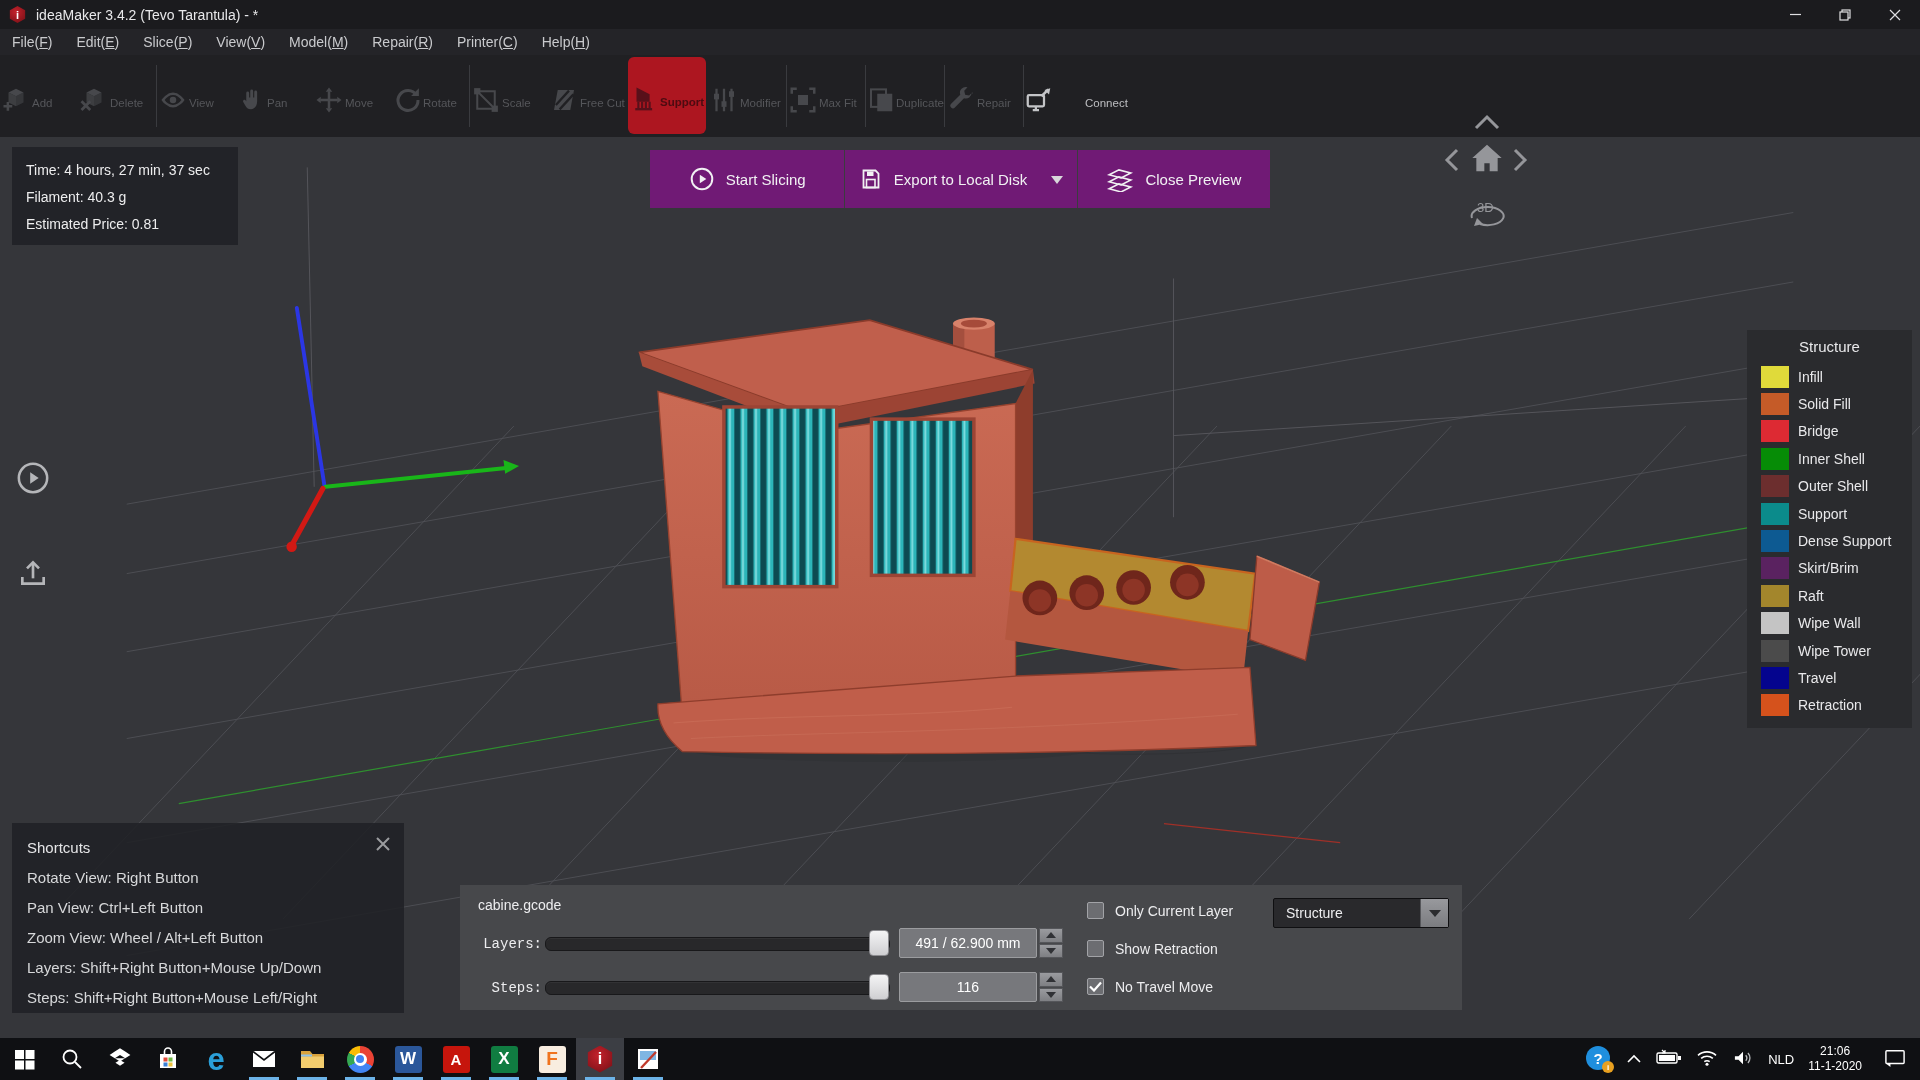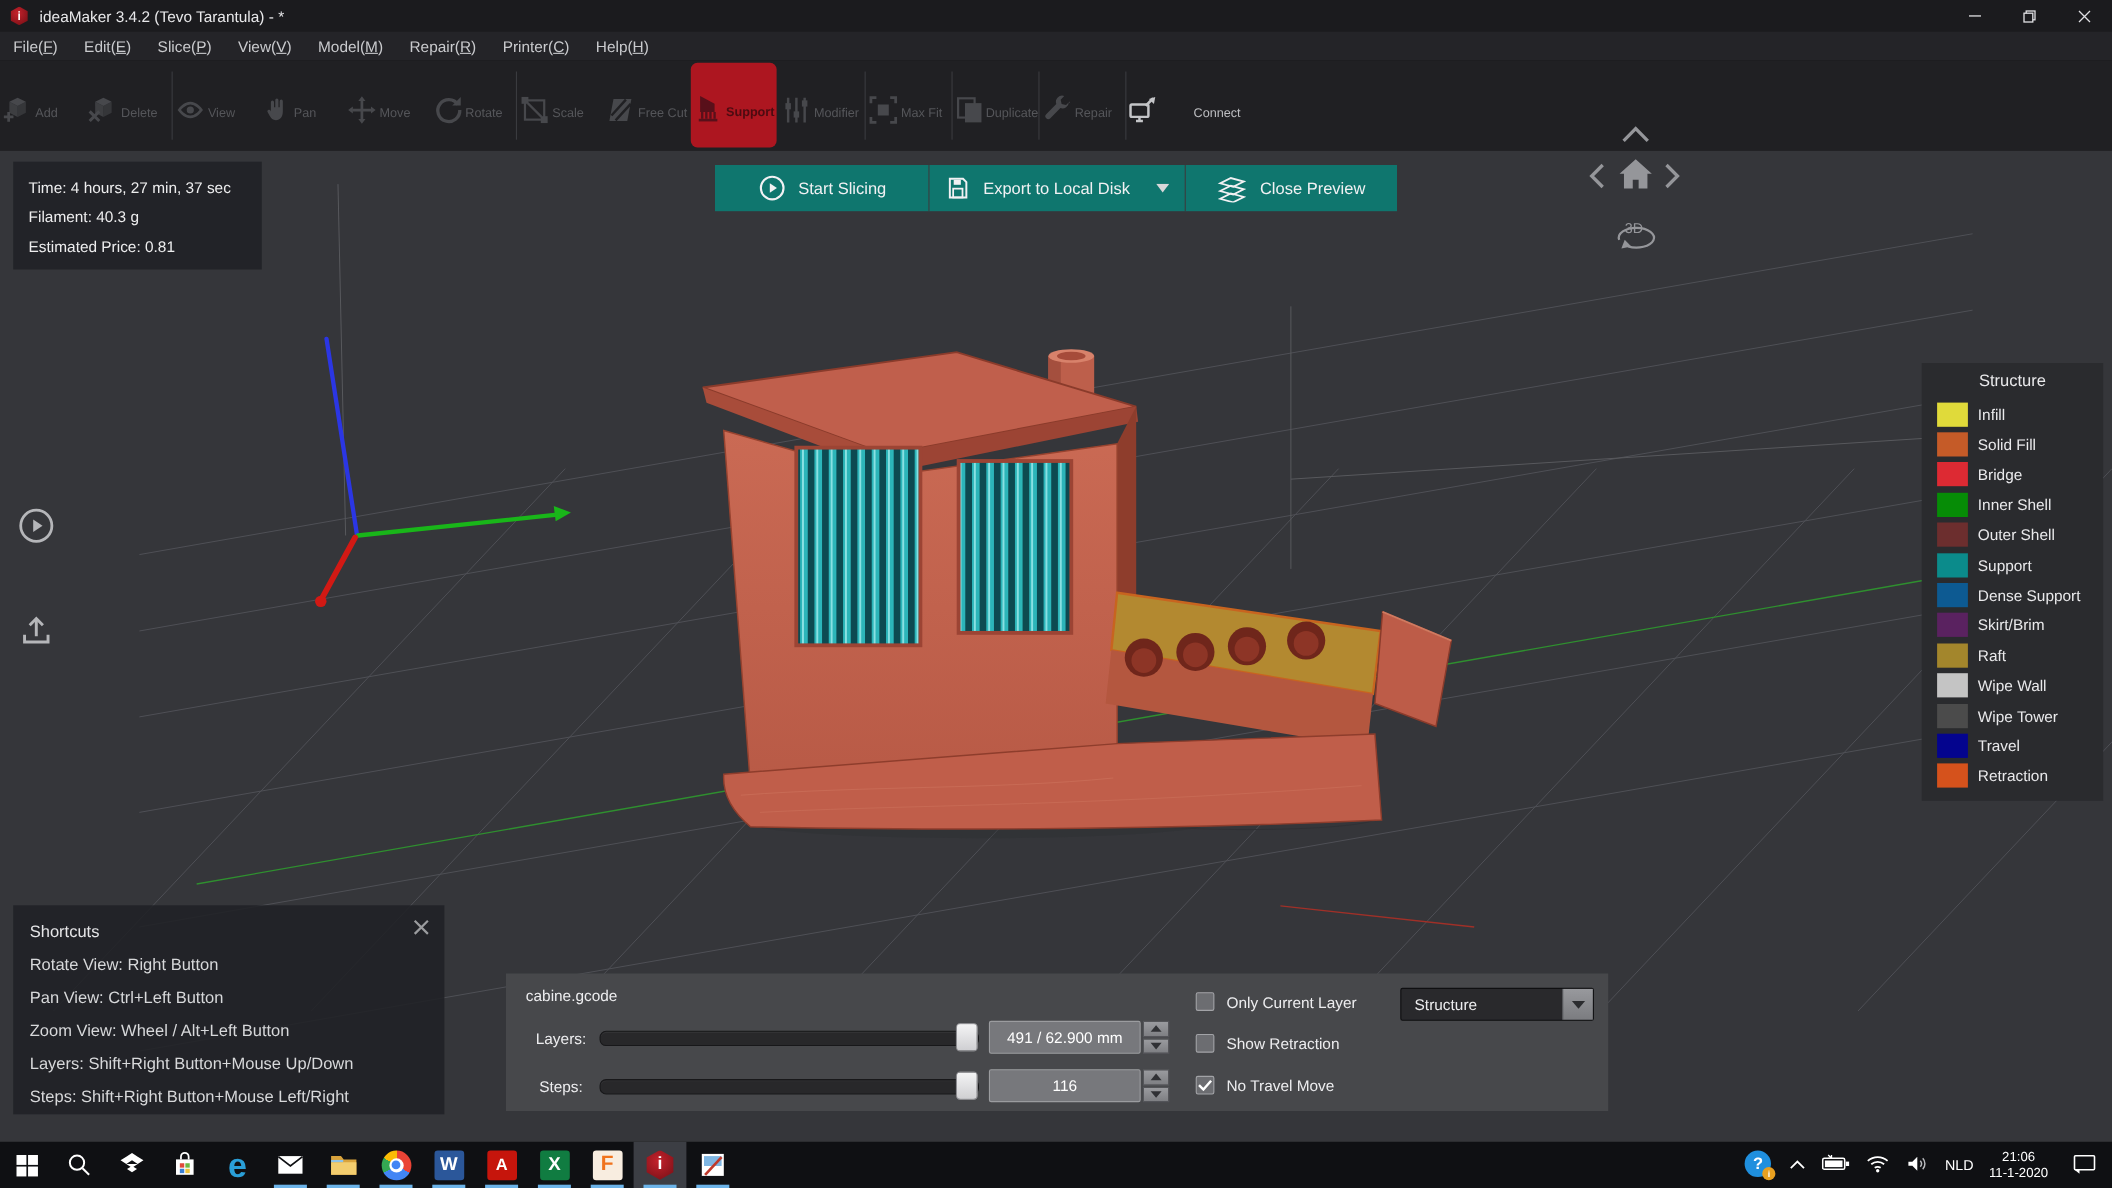--- a/index.html
+++ b/index.html
@@ -31,21 +31,21 @@
   .tool.active{background:#ad1620;color:#58101a;margin:2px 2px 3px;padding-top:5px;}
   .tool.active .tlabel{color:#4d0b11;font-weight:bold;}
   .tool-sep{width:1px;background:#3a3b3f;margin:10px 0;}
   
   .viewport{position:absolute;left:0;top:137px;width:1920px;height:901px;background:#35363a;}
   
   .stats{position:absolute;left:12px;top:10px;width:226px;height:98px;background:rgba(32,33,37,.88);
     color:#ededee;font-size:14px;padding:10px 14px;box-sizing:border-box;}
   .stats div{line-height:27px;white-space:nowrap;}
   
-  .action-bar{position:absolute;left:650px;top:13px;width:620px;height:42px;background:#0f766e;display:flex;color:#f1f1f3;}
+  .action-bar{position:absolute;left:650px;top:13px;width:620px;height:58px;background:#701a75;display:flex;color:#f1f1f3;}
   .action-btn{display:flex;align-items:center;justify-content:center;font-size:15px;gap:11px;}
   .action-btn + .action-btn{border-left:1px solid #3b3c3f;}
   .action-btn .caret{margin-left:13px;color:#d8d8da;}
   
   .view-nav{position:absolute;left:1432px;top:-31px;width:110px;height:150px;color:#95969a;text-decoration:underline;}
   
   .legend{position:absolute;left:1747px;top:193px;width:165px;height:398px;background:#2a2b2e;color:#e9e9eb;
     box-sizing:border-box;padding-top:8px;}
   .legend-title{text-align:center;font-size:15px;margin-bottom:8px;}
   .legend-row{display:flex;align-items:center;height:27.4px;padding-left:14px;}
@@ -55,21 +55,21 @@
   .shortcuts{position:absolute;left:12px;top:686px;width:392px;height:190px;background:rgba(32,33,37,.88);
     color:#d7d8da;font-size:15px;box-sizing:border-box;padding:10px 0 0 15px;}
   .shortcuts div{line-height:30px;white-space:nowrap;}
   .shortcuts .sc-title{color:#e6e6e8;}
   .sc-close{position:absolute;right:12px;top:10px;width:18px;height:18px;color:#9b9c9f;}
   
   .left-tools{position:absolute;left:10px;top:324px;width:48px;color:#bdbec1;}
   
   .gcode{position:absolute;left:460px;top:748px;width:1002px;height:125px;background:#47484b;color:#ededef;font-size:14px;}
   .gp-file{position:absolute;left:18px;top:12px;}
-  .gp-label{position:absolute;left:18px;width:64px;text-align:center;}
+  .gp-label{position:absolute;left:18px;width:64px;text-align:right;font-family:Liberation Mono, monospace;}
   .slider{position:absolute;left:85px;width:343px;height:12px;background:#28282a;border:1px solid #18181a;
     border-radius:6px;box-shadow:inset 0 1px 0 rgba(255,255,255,.05);}
   .handle{position:absolute;right:0;top:-8px;width:20px;height:26px;border-radius:4px;
     background:linear-gradient(#f4f4f5,#cfcfd2);border:1px solid #8c8c90;box-sizing:border-box;}
   .valbox{position:absolute;left:439px;width:138px;height:30px;background:#77787c;border:1px solid #9b9c9f;
     border-radius:2px;color:#fff;display:flex;align-items:center;justify-content:center;box-sizing:border-box;}
   .spinner{position:absolute;left:579px;width:24px;height:30px;display:flex;flex-direction:column;gap:1px;}
   .spin-btn{flex:1;background:linear-gradient(#9a9b9f,#7e7f83);border:1px solid #55565a;display:flex;
     align-items:center;justify-content:center;box-sizing:border-box;}
   .tri-up{width:0;height:0;border-left:5px solid transparent;border-right:5px solid transparent;border-bottom:6px solid #303135;}

